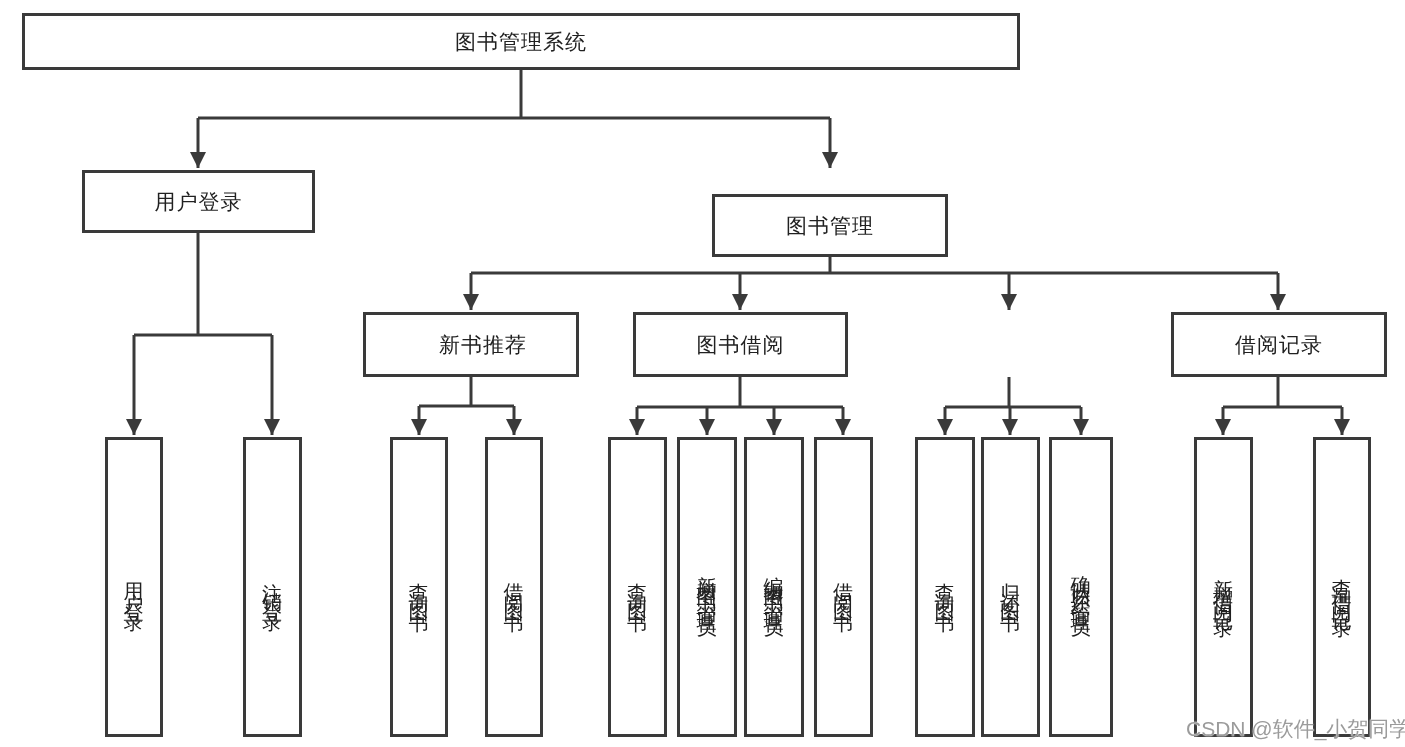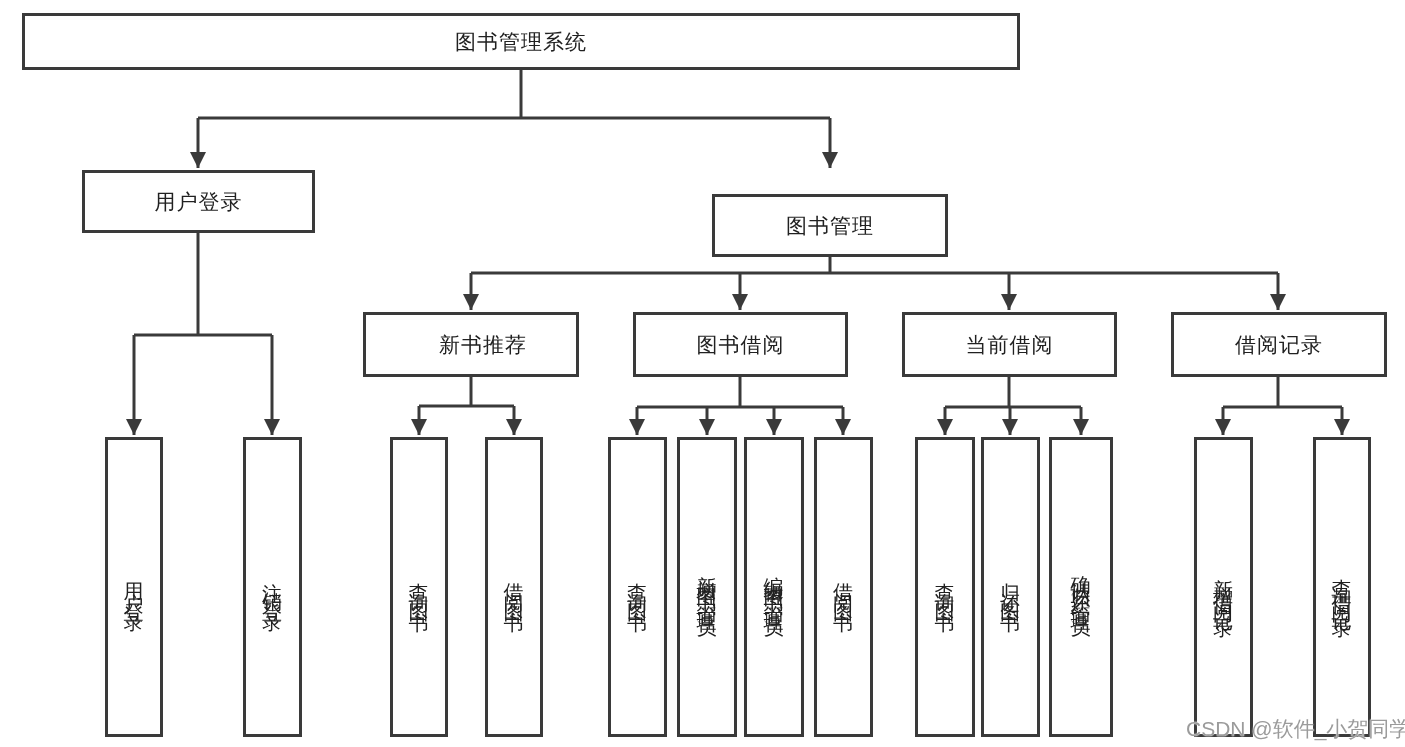--- a/index.html
+++ b/index.html
@@ -143,23 +143,20 @@
   <div class="node h" style="left:712px; top:170px; width:236px; height:63px;margin-top:24px;">
     <span>图书管理</span>
   </div>
 
   <div class="node h" style="left:363px; top:312px; width:216px; height:65px;padding-left:24px;">
     <span>新书推荐</span>
   </div>
   <div class="node h" style="left:633px; top:312px; width:215px; height:65px;text-align:right;">
     <span>图书借阅</span>
   </div>
-  <div class="node h" style="left:902px; top:312px; width:215px; height:65px;">
-    <span>当前借阅</span>
-  </div>
   <div class="node h" style="left:1171px; top:312px; width:216px; height:65px;">
     <span>借阅记录</span>
   </div>
 
   <div class="node leaf" style="left:105px; top:437px; width:58px; height:300px;">
     <span class="vtext">用户登录</span>
   </div>
   <div class="node leaf" style="left:243px; top:437px; width:59px; height:300px;">
     <span class="vtext">注销登录</span>
   </div>

